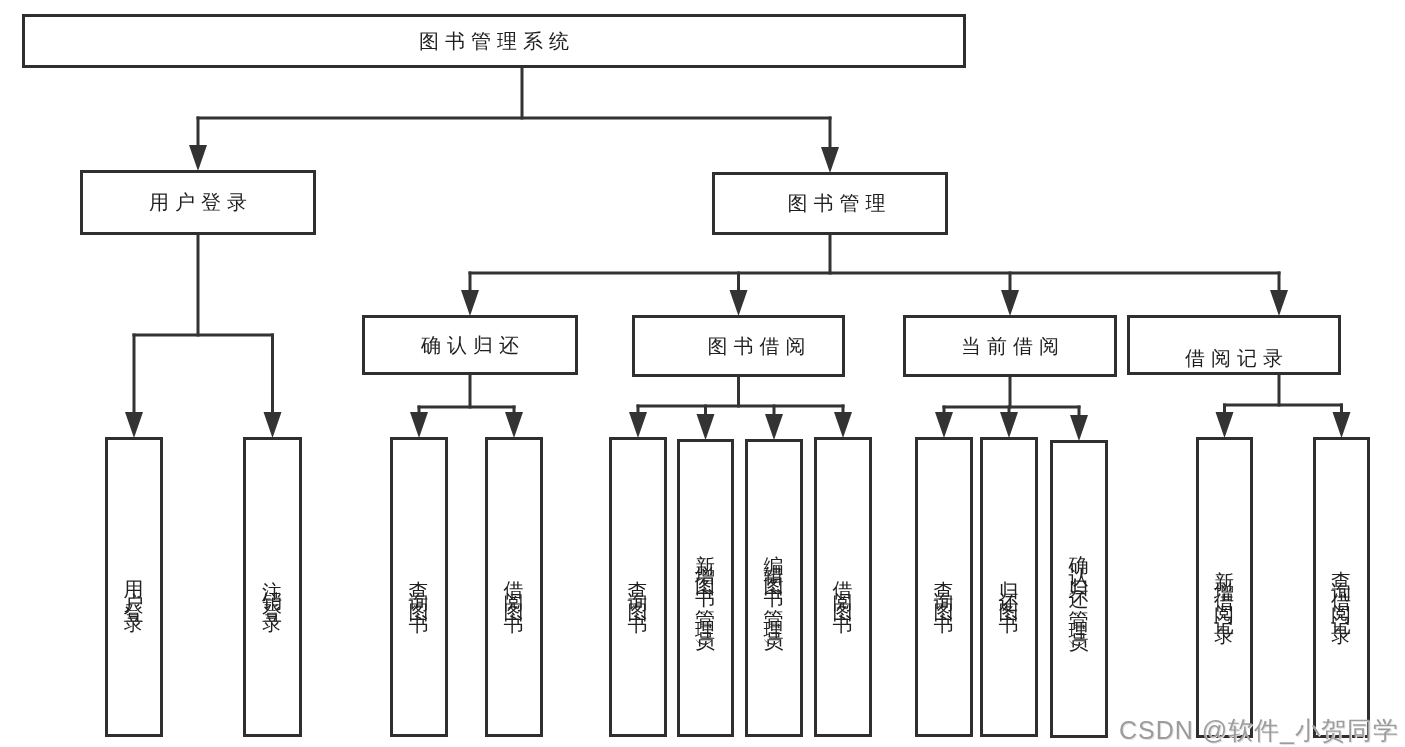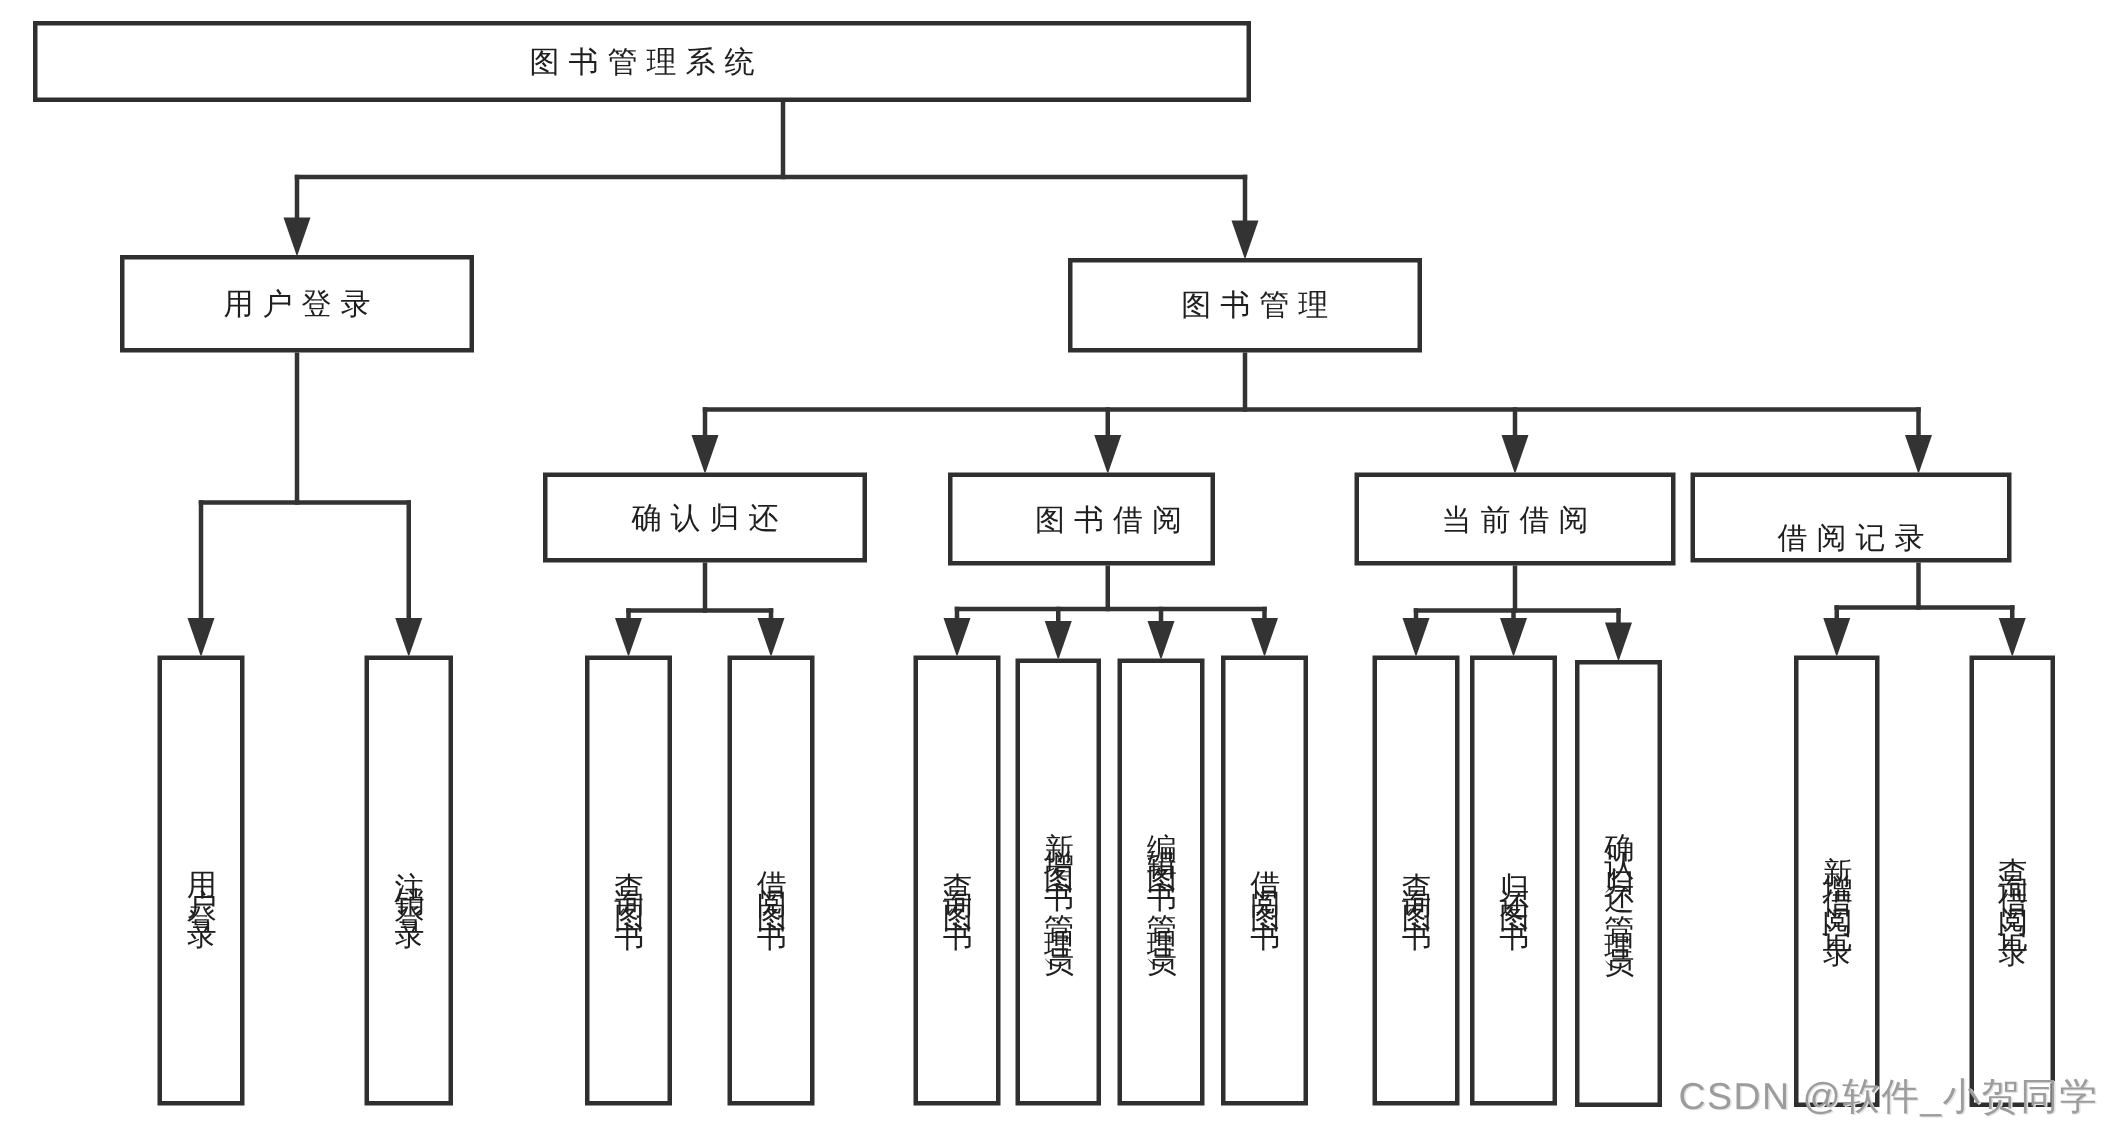--- a/index.html
+++ b/index.html
@@ -98,39 +98,39 @@
       <polygon points="1070,415 1088,415 1079,441" fill="#333333"></polygon>
       <line x1="1279" y1="375" x2="1279" y2="405" stroke="#333333" stroke-width="3" stroke-linecap="square"></line>
       <line x1="1224.5" y1="405" x2="1341.5" y2="405" stroke="#333333" stroke-width="3" stroke-linecap="square"></line>
       <line x1="1224.5" y1="405" x2="1224.5" y2="413" stroke="#333333" stroke-width="3" stroke-linecap="square"></line>
       <polygon points="1215.5,412 1233.5,412 1224.5,438" fill="#333333"></polygon>
       <line x1="1341.5" y1="405" x2="1341.5" y2="413" stroke="#333333" stroke-width="3" stroke-linecap="square"></line>
       <polygon points="1332.5,412 1350.5,412 1341.5,438" fill="#333333"></polygon>
     </svg>
 
   <div class="watermark">CSDN @软件_小贺同学</div>
-<div class="node horiz" style="left: 22px; top: 14px; width: 812px; height: 54px;">
+<div class="node horiz" style="left: 22px; top: 14px; width: 944px; height: 54px;">
       <span class="lbl">图书管理系统</span>
     </div>
     <div class="node horiz" style="left: 80px; top: 170px; width: 236px; height: 65px;">
       <span class="lbl">用户登录</span>
     </div>
     <div class="node horiz" style="left: 712px; top: 172px; width: 236px; height: 63px; padding-left: 13px;">
       <span class="lbl">图书管理</span>
     </div>
     <div class="node vert" style="left: 105px; top: 437px; width: 58px; height: 300px;">
       <span class="lbl">用户登录</span>
     </div>
     <div class="node vert" style="left: 243px; top: 437px; width: 59px; height: 300px;">
       <span class="lbl">注销登录</span>
     </div>
     <div class="node horiz" style="left: 362px; top: 315px; width: 216px; height: 60px;">
       <span class="lbl">确认归还</span>
     </div>
-    <div class="node horiz" style="left: 632px; top: 315px; width: 178px; height: 62px; padding-left: 36px;">
+    <div class="node horiz" style="left: 632px; top: 315px; width: 213px; height: 62px; padding-left: 36px;">
       <span class="lbl">图书借阅</span>
     </div>
     <div class="node horiz" style="left: 903px; top: 315px; width: 214px; height: 62px;">
       <span class="lbl">当前借阅</span>
     </div>
     <div class="node horiz" style="left: 1127px; top: 315px; width: 214px; height: 60px; align-items: flex-end;">
       <span class="lbl">借阅记录</span>
     </div>
     <div class="node vert" style="left: 390px; top: 437px; width: 58px; height: 300px;">
       <span class="lbl">查询图书</span>

